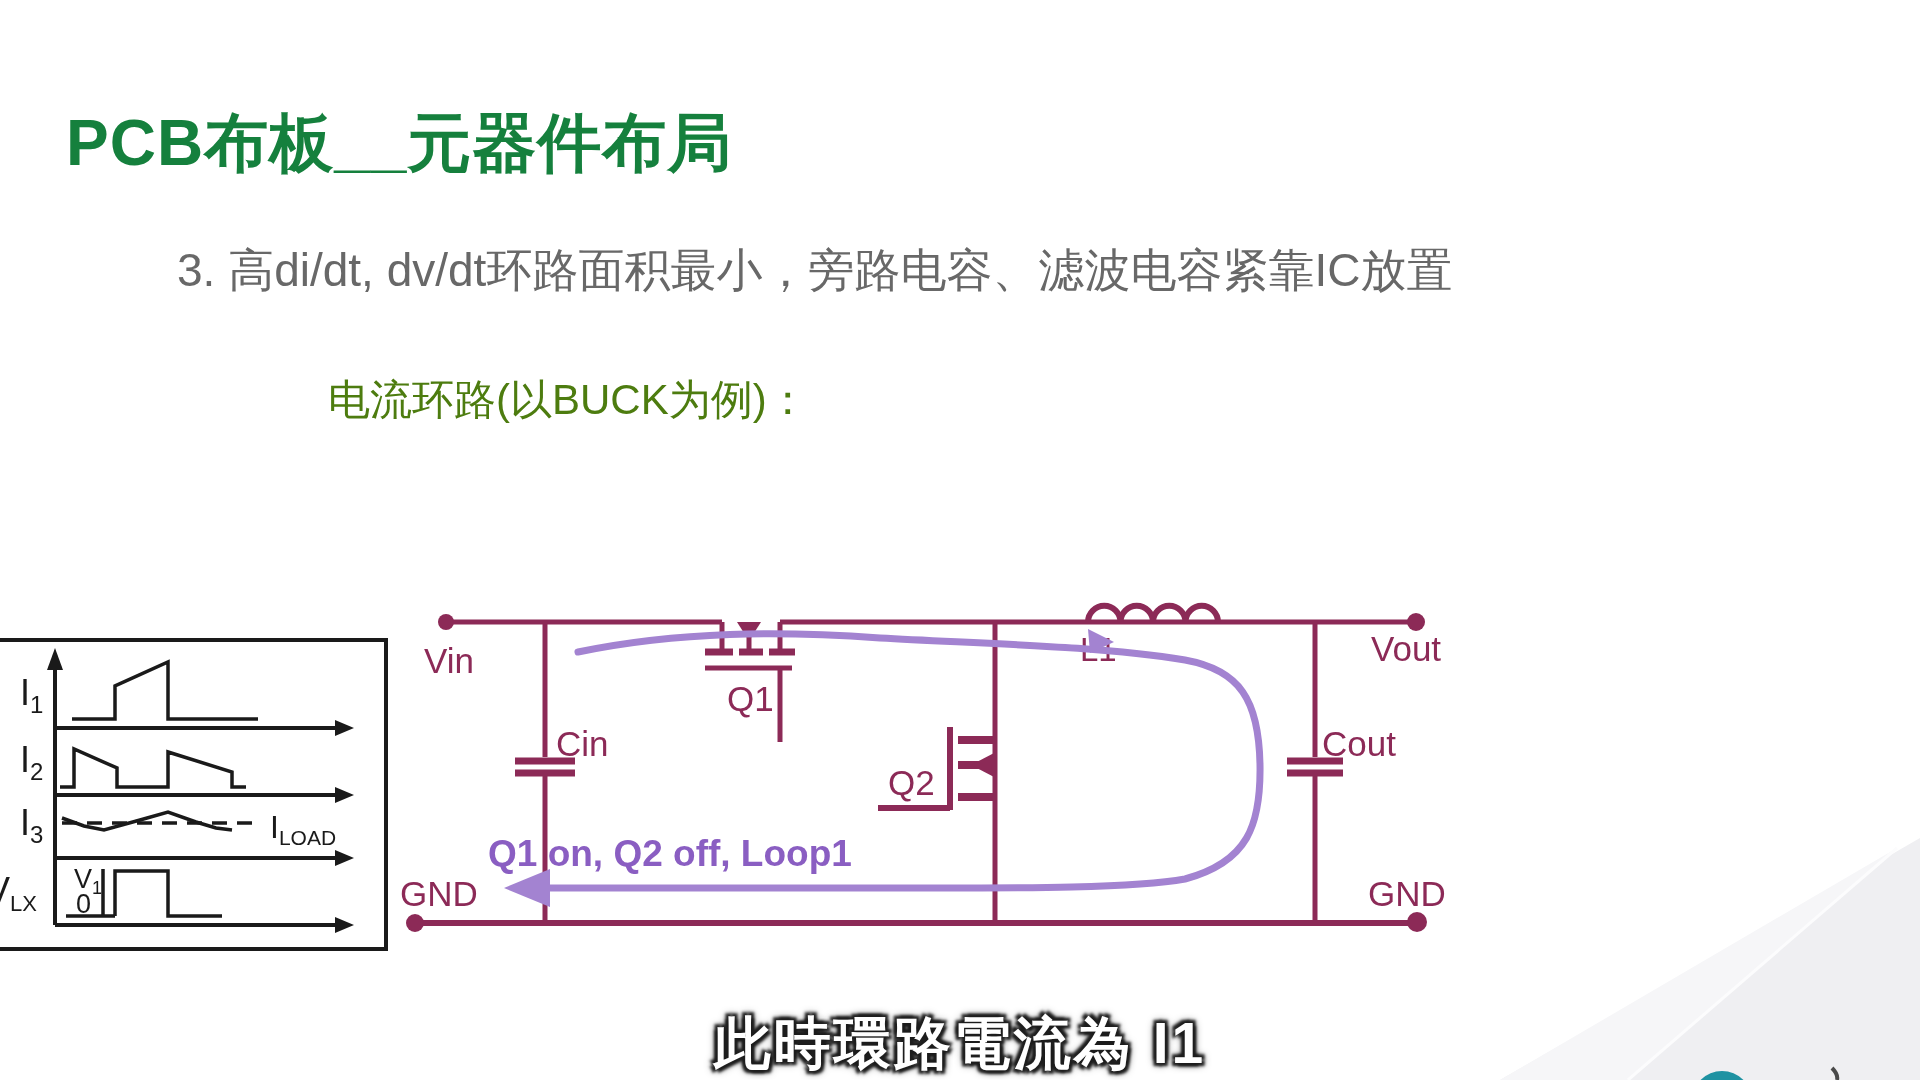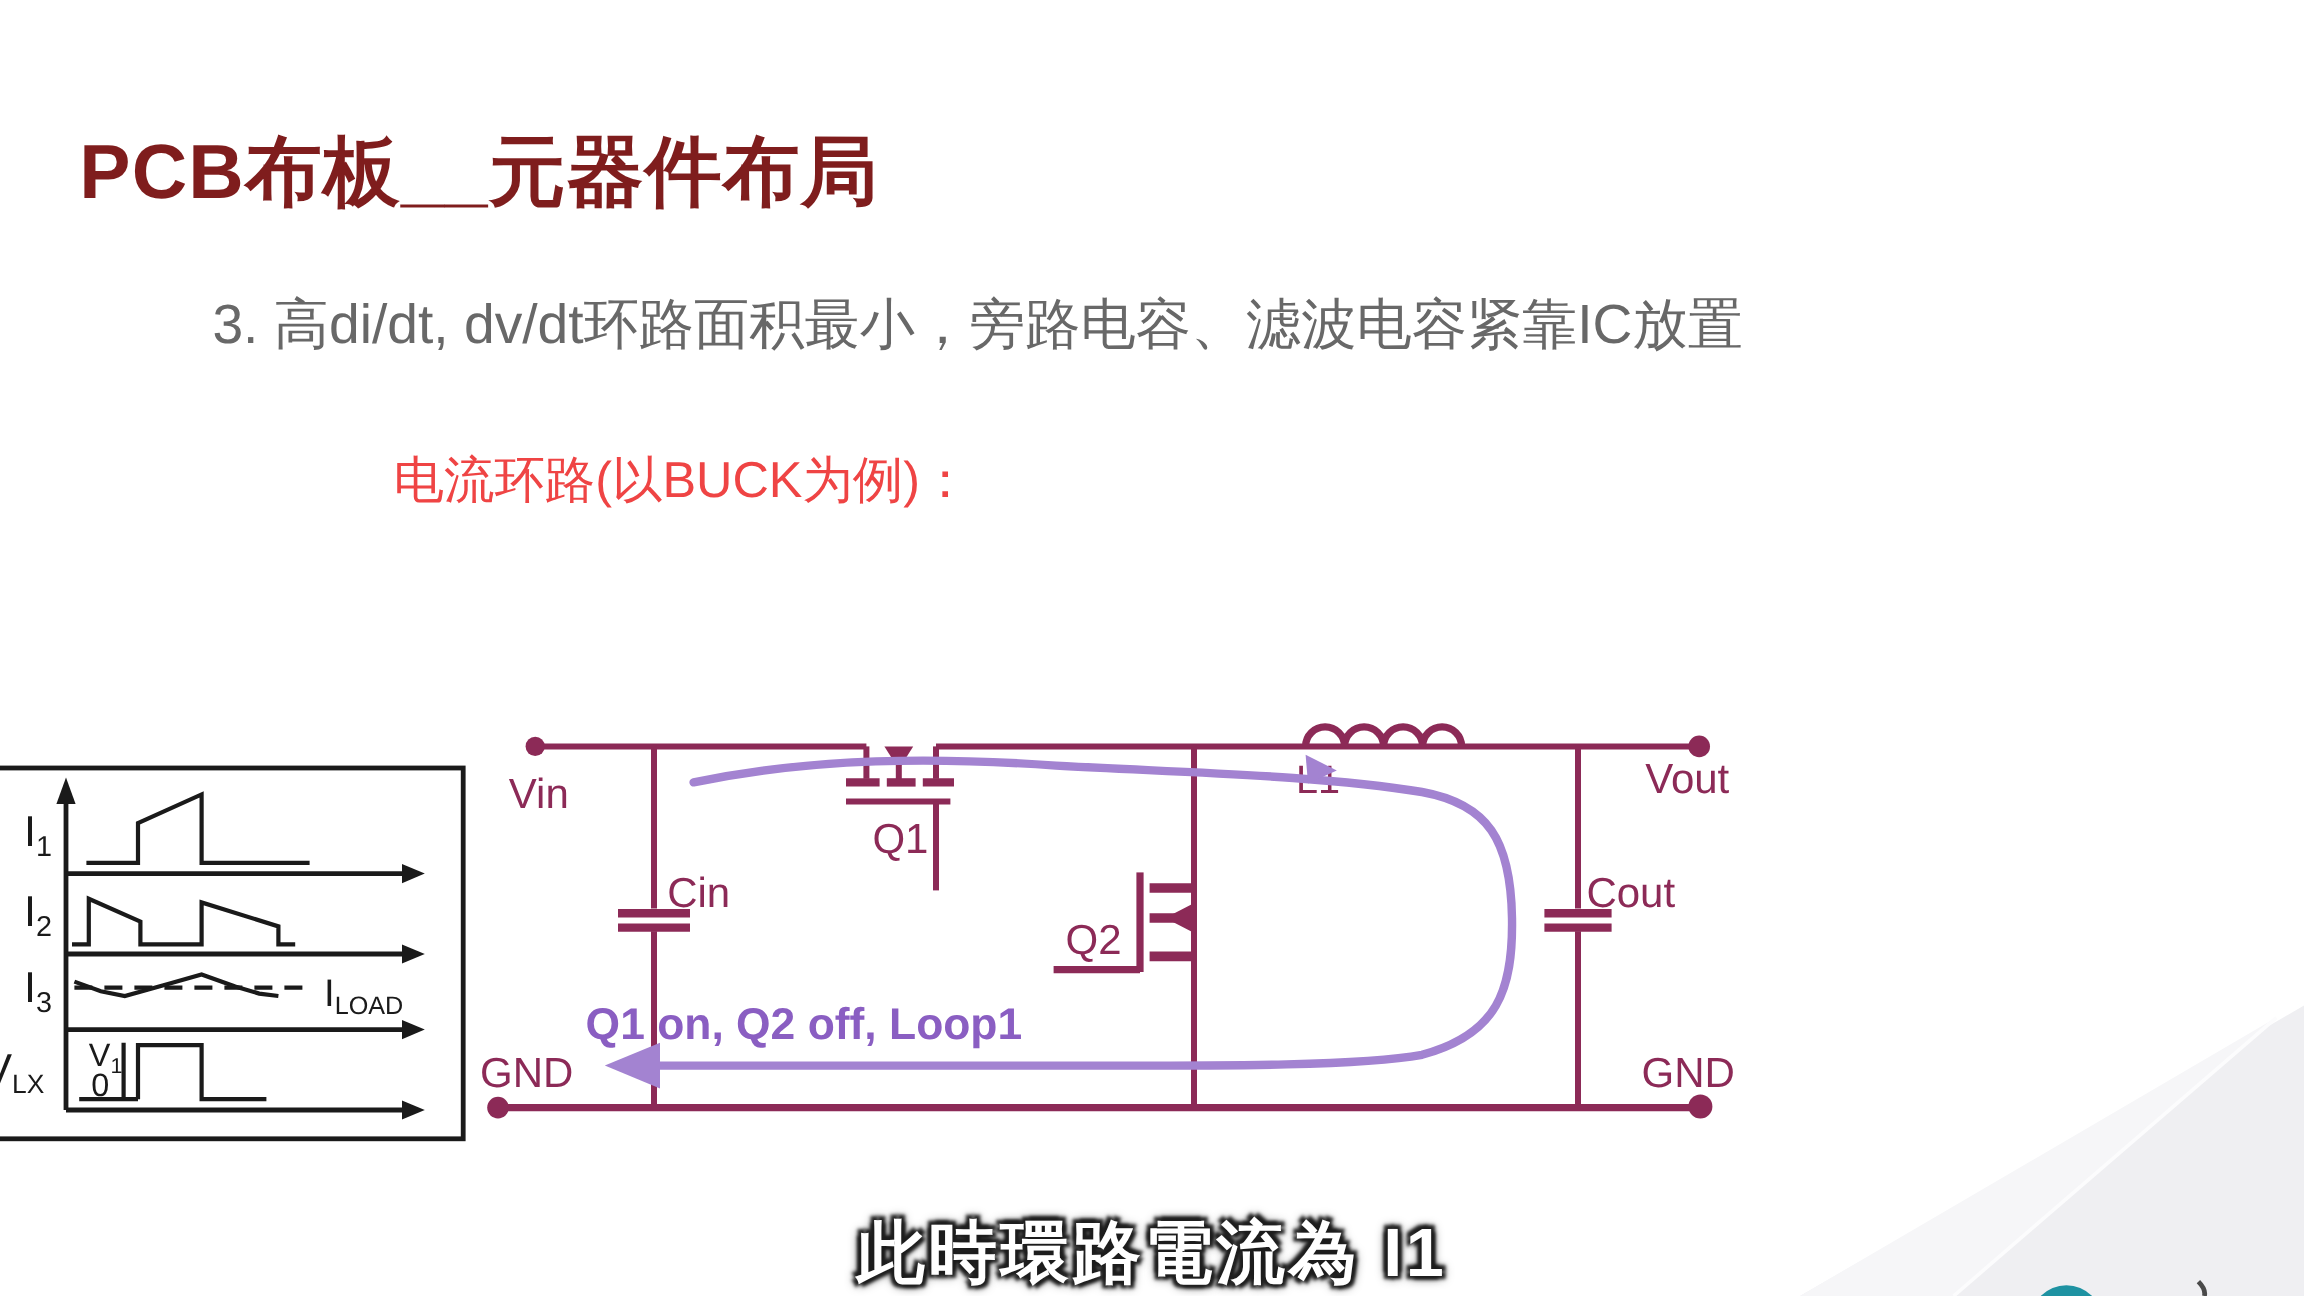--- a/index.html
+++ b/index.html
@@ -5,29 +5,29 @@
   html,body{margin:0;padding:0;}
   body{
     width:1920px;height:1080px;position:relative;overflow:hidden;
     background:#ffffff;
     font-family:"Liberation Sans", sans-serif;
   }
   .abs{position:absolute;}
   .slide-title{
     left:66px;top:100px;
     font-size:64px;font-weight:800;letter-spacing:1px;
-    color:#7f1d1d;white-space:nowrap;
+    color:#15803d;white-space:nowrap;
   }
   .bullet-line{
     left:177px;top:240px;
     font-size:46px;color:#686868;white-space:nowrap;
   }
   .subheading{
     left:328px;top:372px;
-    font-size:42px;color:#ef4444;white-space:nowrap;
+    font-size:42px;color:#4d7c0f;white-space:nowrap;
   }
   .subtitle{
     left:50%;top:1006px;transform:translateX(-50%);
     font-size:57px;font-weight:700;letter-spacing:3px;
     color:#ffffff;white-space:nowrap;
     text-shadow:
       -3px -3px 3px #1d1d1d, 3px -3px 3px #1d1d1d,
       -3px  3px 3px #1d1d1d, 3px  3px 3px #1d1d1d,
       0 0 10px #000000;
   }

